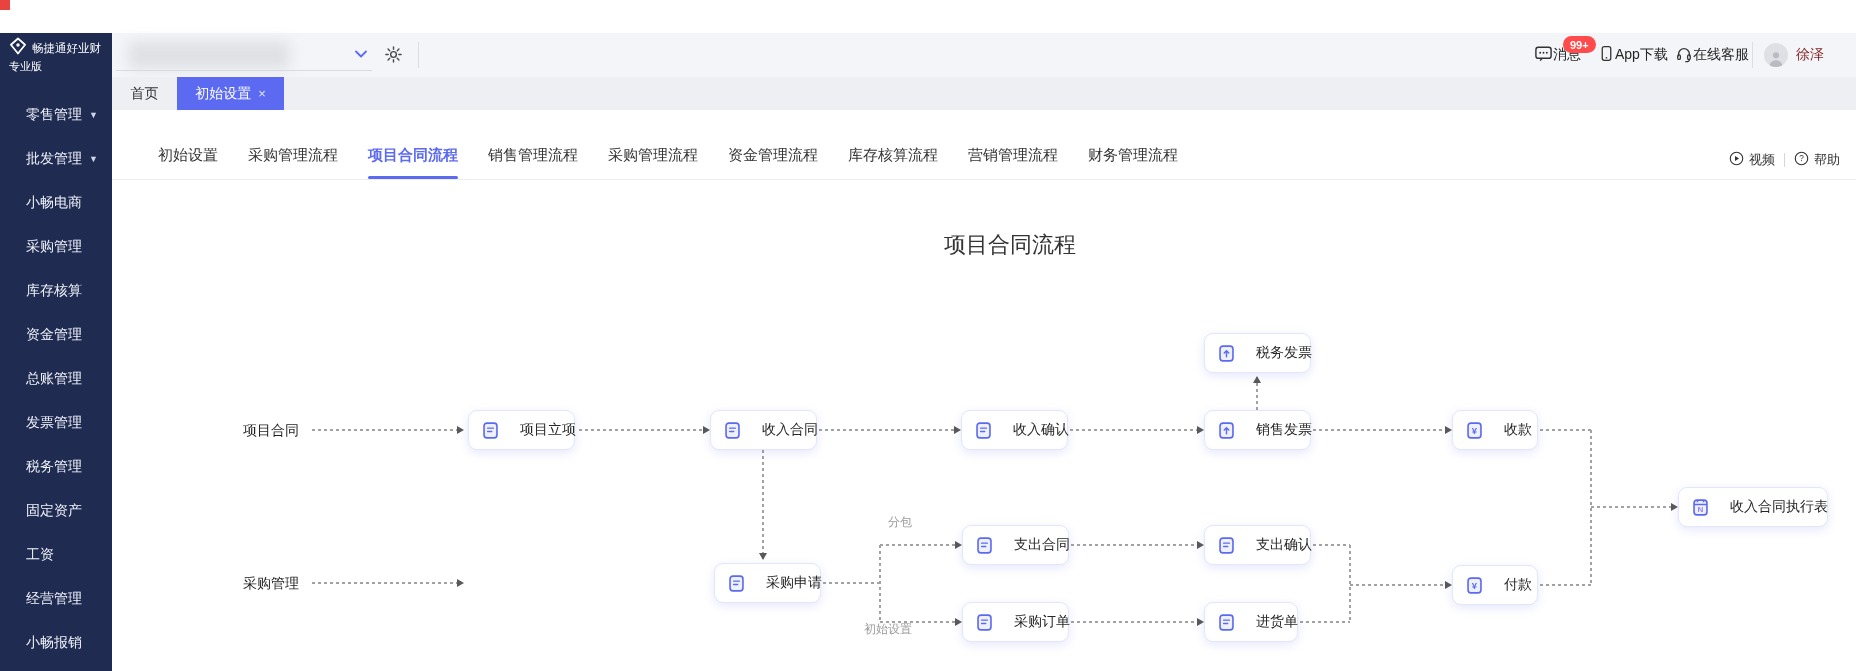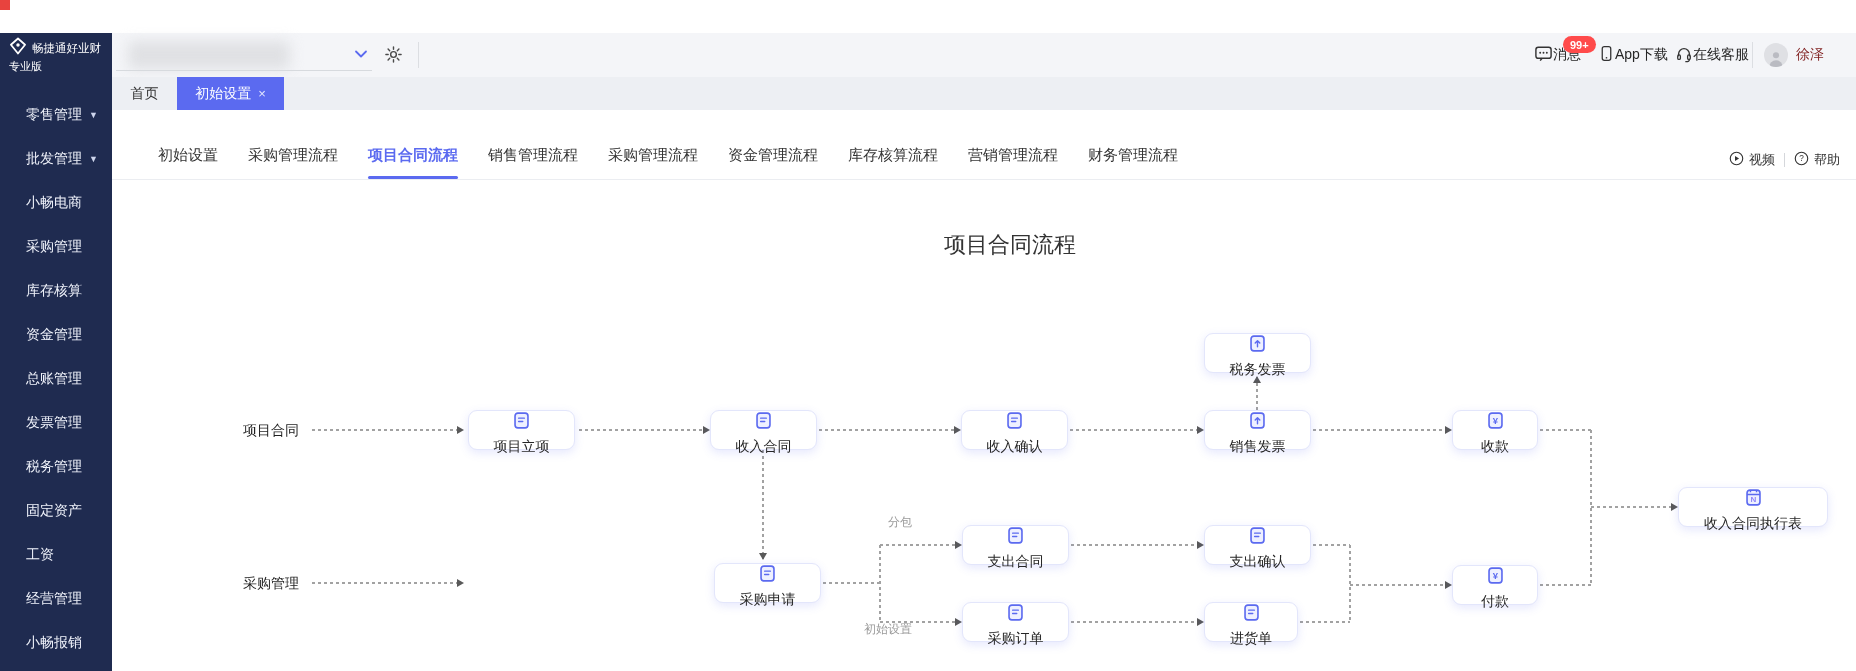--- a/index.html
+++ b/index.html
@@ -47,21 +47,21 @@
   .subtab.active::after { content:""; position:absolute; left:0; right:0; bottom:0; height:3px; border-radius:2px; background:#5b6af0; }
   .subtab-right { position:absolute; right:16px; bottom:10px; display:flex; align-items:center; gap:9px; font-size:13px; color:#333; }
   .subtab-right .vdiv { width:1px; height:14px; background:#d5d7db; }
   .mini-link { display:flex; align-items:center; gap:5px; cursor:pointer; }
 
   
   .flow { position:absolute; inset:0; z-index:1; }
   .flow-title { position:absolute; left:900px; top:230px; width:220px; text-align:center; font-size:22px; color:#333; font-weight:500; }
   .lane-label { position:absolute; font-size:14px; color:#1f1f1f; height:20px; line-height:20px; white-space:nowrap; }
   .edge-label { position:absolute; font-size:12px; color:#9a9a9a; white-space:nowrap; }
-  .fnode { position:absolute; height:40px; background:#fff; border:1px solid #e3e6fb; border-radius:9px; box-shadow:0 3px 10px rgba(90,100,240,.15); display:flex; align-items:center; gap:8px; padding:0 12px; font-size:14px; color:#262626; cursor:pointer; white-space:nowrap;flex-direction:column; }
+  .fnode { position:absolute; height:40px; background:#fff; border:1px solid #e3e6fb; border-radius:9px; box-shadow:0 3px 10px rgba(90,100,240,.15); display:flex; align-items:center; gap:20px; padding:0 12px; font-size:14px; color:#262626; cursor:pointer; white-space:nowrap; }
   .edge-h { position:absolute; height:2px; background:repeating-linear-gradient(90deg,#a2a2a2 0 3px,transparent 3px 6px); }
   .edge-v { position:absolute; width:2px; background:repeating-linear-gradient(180deg,#a2a2a2 0 3px,transparent 3px 6px); }
   .arr-r { position:absolute; width:0; height:0; border-top:4px solid transparent; border-bottom:4px solid transparent; border-left:7px solid #595959; }
   .arr-u { position:absolute; width:0; height:0; border-left:4px solid transparent; border-right:4px solid transparent; border-bottom:7px solid #595959; }
   .arr-d { position:absolute; width:0; height:0; border-left:4px solid transparent; border-right:4px solid transparent; border-top:7px solid #595959; }
 </style>
 </head>
 <body>
 
 <div class="app">

